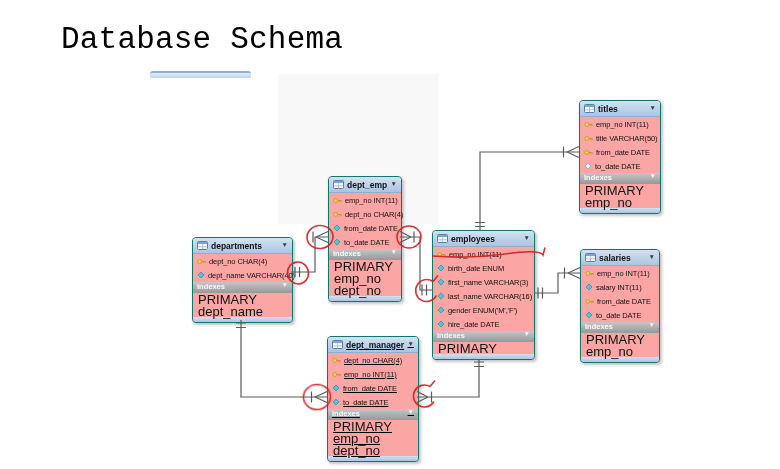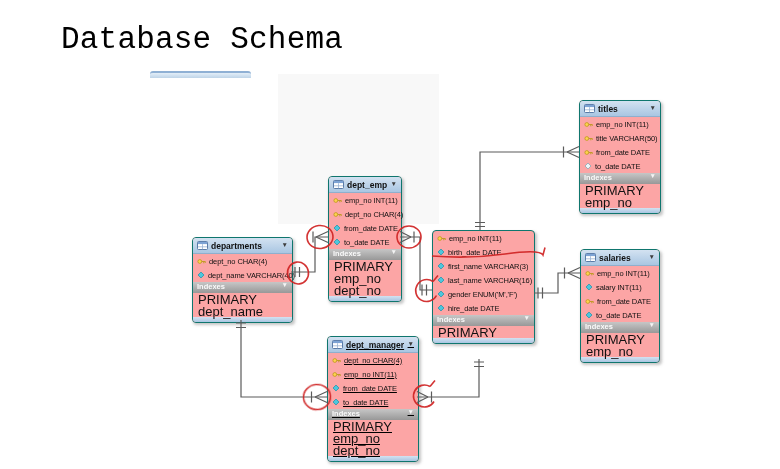--- a/index.html
+++ b/index.html
@@ -198,36 +198,48 @@
       <div class="tbl-indexes">
         <span class="idx-label">Indexes</span>
         <span class="chev white">▼</span>
       </div>
       <div class="tbl-idx">PRIMARY</div>
       <div class="tbl-idx">emp_no</div>
       <div class="tbl-idx">dept_no</div>
       <div class="tbl-bottom"></div>
     </div>
     <div class="db-table" style="left: 432px; top: 230px; width: 101px;">
+      <div class="tbl-header">
+        <span class="col-ico">
+          <svg width="11" height="9" viewBox="0 0 11 9">
+            <rect x="0.5" y="0.5" width="10" height="8" rx="1" fill="#ffffff" stroke="#4c6f9e" stroke-width="0.9"></rect>
+            <rect x="0.9" y="0.9" width="9.2" height="2.2" fill="#7da3d4"></rect>
+            <line x1="5.5" y1="3.2" x2="5.5" y2="8.3" stroke="#9ab4d4" stroke-width="0.8"></line>
+            <line x1="1" y1="5.8" x2="10" y2="5.8" stroke="#9ab4d4" stroke-width="0.8"></line>
+          </svg>
+        </span>
+        <span class="tbl-name">employees</span>
+        <span class="chev">▼</span>
+      </div>
       <div class="tbl-col">
         <span class="col-ico">
           <svg width="9" height="9" viewBox="0 0 9 9">
             <circle cx="2.8" cy="4.5" r="1.9" fill="#ffd34d" stroke="#c29a29" stroke-width="0.9"></circle>
             <path d="M4.6,4.5 H8.3 M6.8,4.5 V6.3 M8.3,4.5 V5.9" stroke="#c29a29" stroke-width="1" fill="none"></path>
           </svg>
         </span>
         <span class="col-label">emp_no INT(11)</span>
       </div>
       <div class="tbl-col">
         <span class="col-ico">
           <svg width="8" height="8" viewBox="0 0 8 8">
             <rect x="1.9" y="1.9" width="4.2" height="4.2" transform="rotate(45 4 4)" fill="#4ec7dd" stroke="#2391a8" stroke-width="0.7"></rect>
           </svg>
         </span>
-        <span class="col-label">birth_date DATE</span>
+        <span class="col-label">birth_date ENUM</span>
       </div>
       <div class="tbl-col">
         <span class="col-ico">
           <svg width="8" height="8" viewBox="0 0 8 8">
             <rect x="1.9" y="1.9" width="4.2" height="4.2" transform="rotate(45 4 4)" fill="#4ec7dd" stroke="#2391a8" stroke-width="0.7"></rect>
           </svg>
         </span>
         <span class="col-label">first_name VARCHAR(3)</span>
       </div>
       <div class="tbl-col">

